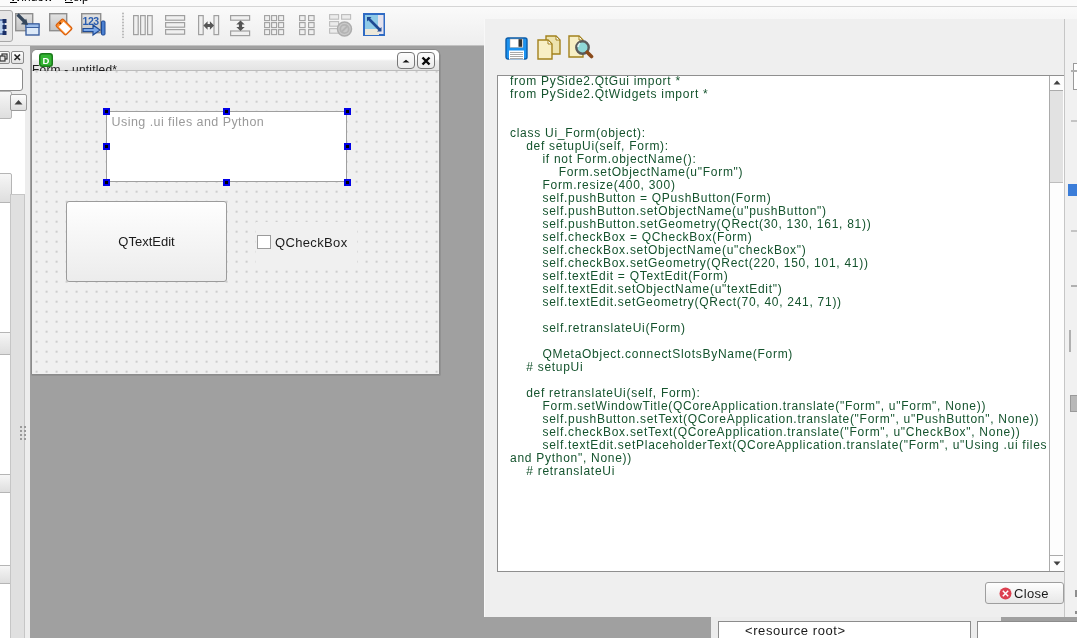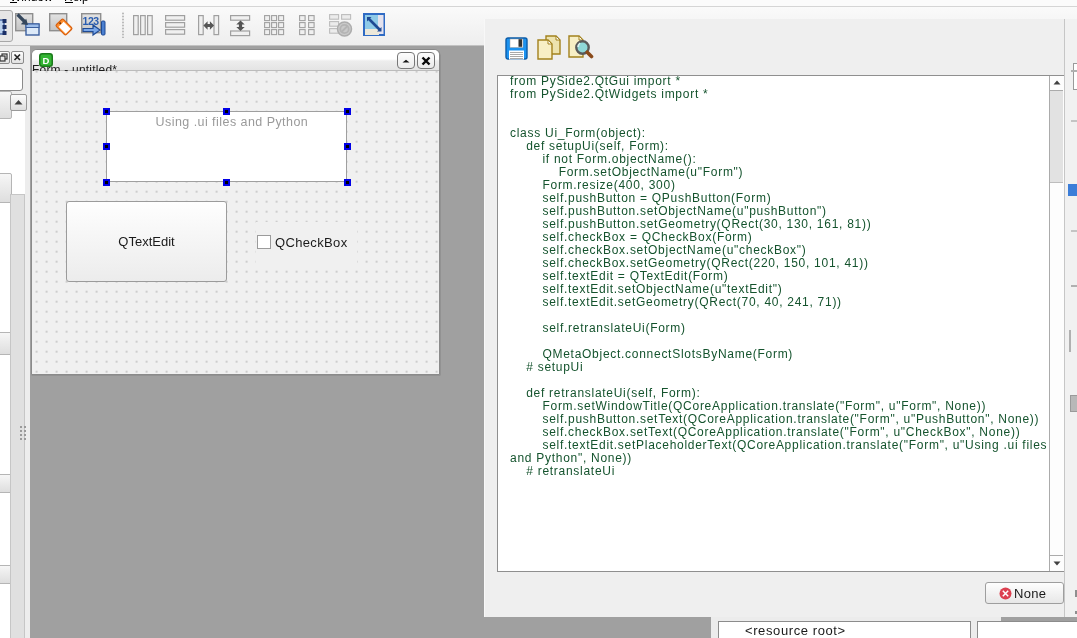--- a/index.html
+++ b/index.html
@@ -198,21 +198,21 @@
   <div class="abs" style="left:0;top:21px;width:407px;height:303px;background-color:#f0f0f0;background-image:radial-gradient(circle, #a6a6a6 0.55px, rgba(0,0,0,0) 0.85px);background-size:10px 10px;background-position:9.6px 5.7px;">
 
     <div class="abs" style="left:34px;top:130px;width:159px;height:79px;border:1px solid #9b9b9b;border-radius:3px;background:linear-gradient(#fefefe,#ececec);text-align:center;line-height:79px;font-size:13px;color:#1a1a1a;">QTextEdit</div>
 
     <div class="abs" style="left:224px;top:151px;width:101px;height:41px;background:#f0f0f0;">
       <div class="abs" style="left:1px;top:13px;width:12px;height:12px;border:1px solid #9b9b9b;background:#fff;"></div>
       <div class="abs" style="left:19px;top:13px;font-size:13px;letter-spacing:0.35px;color:#1a1a1a;">QCheckBox</div>
     </div>
 
     <div class="abs" style="left:74px;top:40px;width:239px;height:69px;border:1px solid #9f9f9f;background:#fff;">
-      <div class="abs" style="left:4.5px;top:3px;font-size:12.5px;letter-spacing:0.45px;color:#9a9a9a;margin-left:44px;">Using .ui files and Python</div>
+      <div class="abs" style="left:4.5px;top:3px;font-size:12.5px;letter-spacing:0.45px;color:#9a9a9a;">Using .ui files and Python</div>
     </div>
 
     <div class="handle abs" style="left:70.5px;top:36.5px;"></div>
     <div class="handle abs" style="left:191px;top:36.5px;"></div>
     <div class="handle abs" style="left:311.5px;top:36.5px;"></div>
     <div class="handle abs" style="left:70.5px;top:72px;"></div>
     <div class="handle abs" style="left:311.5px;top:72px;"></div>
     <div class="handle abs" style="left:70.5px;top:107.5px;"></div>
     <div class="handle abs" style="left:191px;top:107.5px;"></div>
     <div class="handle abs" style="left:311.5px;top:107.5px;"></div>
@@ -296,21 +296,21 @@
           </svg>
       </div>
     </div>
   </div>
 
   <div class="abs" style="left:500px;top:563px;width:77px;height:20px;border:1px solid #9e9e9e;border-radius:3px;background:linear-gradient(#fefefe,#e7e7e7);">
     <svg width="13" height="13" viewBox="0 0 13 13" style="position:absolute;left:13px;top:3.5px">
       <circle cx="6.5" cy="6.5" r="6" fill="#dc4050"></circle>
       <path d="M3.8,3.8 L9.2,9.2 M9.2,3.8 L3.8,9.2" stroke="#fff" stroke-width="1.5"></path>
     </svg>
-    <div class="abs" style="left:28px;top:2.5px;font-size:13px;letter-spacing:0.3px;color:#1a1a1a;">None</div>
+    <div class="abs" style="left:28px;top:2.5px;font-size:13px;letter-spacing:0.3px;color:#1a1a1a;">Close</div>
   </div>
 </div>
 
 <div class="abs" id="rightsliver" style="left:1064px;top:19px;width:13px;height:598px;background:#f1f1f1;border-left:1px solid #c6c6c6;">
   <div class="abs" style="left:8px;top:44px;width:5px;height:25px;background:#fff;border:1px solid #9a9a9a;border-right:none;"></div>
   <div class="abs" style="left:6px;top:51px;width:7px;height:2px;background:#b0b0b0;"></div>
   <div class="abs" style="left:6px;top:101px;width:7px;height:2px;background:#c4c4c4;"></div>
   <div class="abs" style="left:3px;top:165px;width:10px;height:12px;background:#3b7dd8;"></div>
   <div class="abs" style="left:6px;top:211px;width:7px;height:2px;background:#c4c4c4;"></div>
   <div class="abs" style="left:6px;top:266px;width:7px;height:2px;background:#b0b0b0;"></div>

